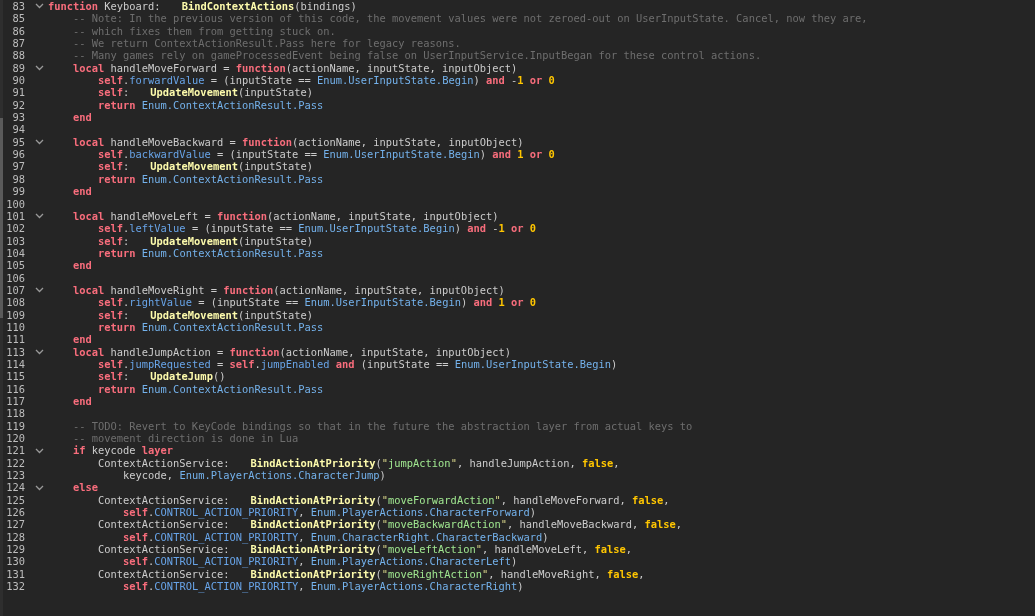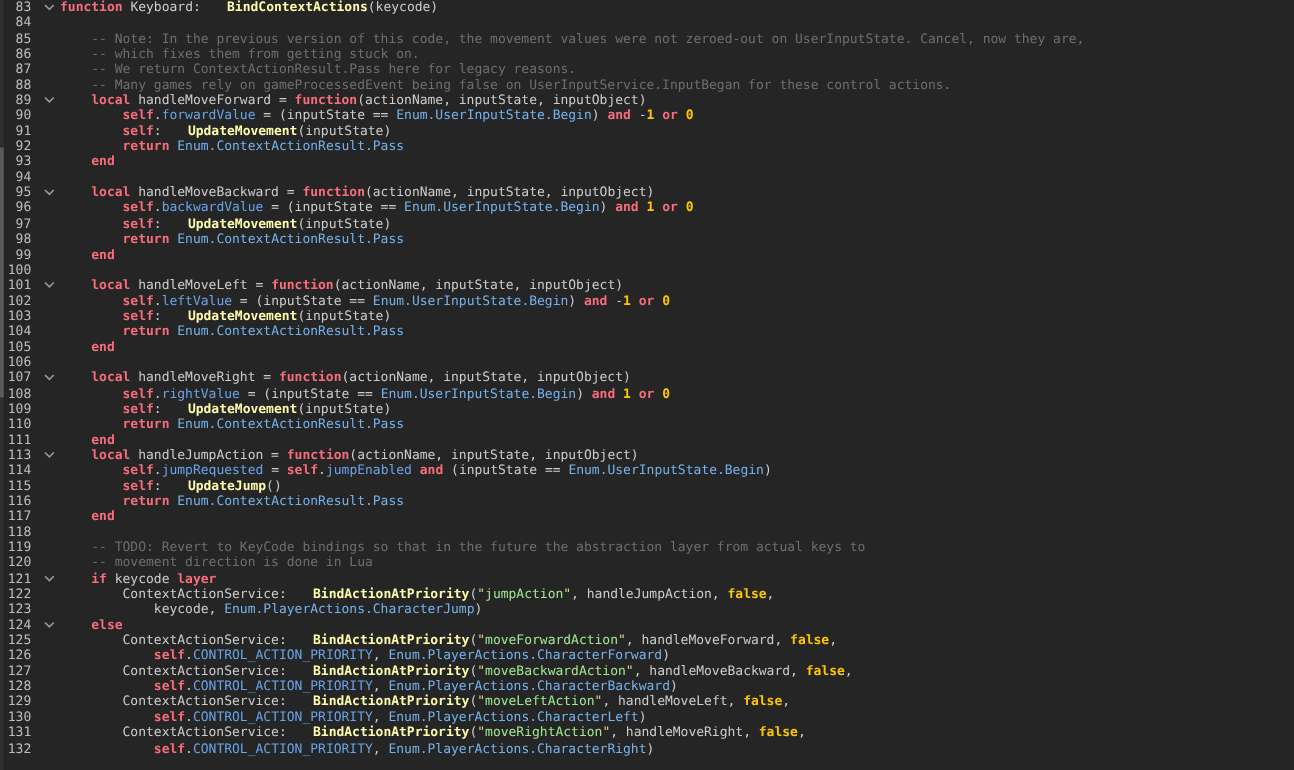--- a/index.html
+++ b/index.html
@@ -54,22 +54,21 @@
 </head>
 <body>
 
 <div id="window">
   <div id="scroll-track">
     <div id="scroll-thumb"></div>
   </div>
   <div id="code-lines">
       <div class="row"><span class="ln">83</span><span class="fold"><svg width="9" height="6" viewBox="0 0 9 6">
             <path d="M1 1l3.5 3.5L8 1" fill="none" stroke="currentColor" stroke-width="1.3"></path>
-          </svg></span><span class="txt" style="padding-left: 0ch;"><span class="tok k">function </span><span class="tok p">Keyboard:</span><span class="tok m">BindContextActions</span><span class="tok p">(keycode)</span></span></div>
-      <div class="row"><span class="ln">84</span><span class="fold"></span><span class="txt" style="padding-left: 0ch;"></span></div>
+          </svg></span><span class="txt" style="padding-left: 0ch;"><span class="tok k">function </span><span class="tok p">Keyboard:</span><span class="tok m">BindContextActions</span><span class="tok p">(bindings)</span></span></div>
       <div class="row"><span class="ln">85</span><span class="fold"></span><span class="txt" style="padding-left: 4ch;"><span class="tok c">-- Note: In the previous version of this code, the movement values were not zeroed-out on UserInputState. Cancel, now they are,</span></span></div>
       <div class="row"><span class="ln">86</span><span class="fold"></span><span class="txt" style="padding-left: 4ch;"><span class="tok c">-- which fixes them from getting stuck on.</span></span></div>
       <div class="row"><span class="ln">87</span><span class="fold"></span><span class="txt" style="padding-left: 4ch;"><span class="tok c">-- We return ContextActionResult.Pass here for legacy reasons.</span></span></div>
       <div class="row"><span class="ln">88</span><span class="fold"></span><span class="txt" style="padding-left: 4ch;"><span class="tok c">-- Many games rely on gameProcessedEvent being false on UserInputService.InputBegan for these control actions.</span></span></div>
       <div class="row"><span class="ln">89</span><span class="fold"><svg width="9" height="6" viewBox="0 0 9 6">
             <path d="M1 1l3.5 3.5L8 1" fill="none" stroke="currentColor" stroke-width="1.3"></path>
           </svg></span><span class="txt" style="padding-left: 4ch;"><span class="tok k">local</span><span class="tok p"> handleMoveForward = </span><span class="tok k">function</span><span class="tok p">(actionName, inputState, inputObject)</span></span></div>
       <div class="row"><span class="ln">90</span><span class="fold"></span><span class="txt" style="padding-left: 8ch;"><span class="tok k">self</span><span class="tok p">.</span><span class="tok pr">forwardValue</span><span class="tok p"> = (inputState == </span><span class="tok e">Enum.UserInputState.Begin</span><span class="tok p">) </span><span class="tok k">and</span><span class="tok p"> -</span><span class="tok n">1</span><span class="tok p"> </span><span class="tok k">or</span><span class="tok p"> </span><span class="tok n">0</span></span></div>
       <div class="row"><span class="ln">91</span><span class="fold"></span><span class="txt" style="padding-left: 8ch;"><span class="tok k">self</span><span class="tok p">:</span><span class="tok m">UpdateMovement</span><span class="tok p">(inputState)</span></span></div>
       <div class="row"><span class="ln">92</span><span class="fold"></span><span class="txt" style="padding-left: 8ch;"><span class="tok k">return</span><span class="tok p"> </span><span class="tok e">Enum.ContextActionResult.Pass</span></span></div>
@@ -112,19 +111,19 @@
             <path d="M1 1l3.5 3.5L8 1" fill="none" stroke="currentColor" stroke-width="1.3"></path>
           </svg></span><span class="txt" style="padding-left: 4ch;"><span class="tok k">if</span><span class="tok p"> keycode </span><span class="tok k">layer</span></span></div>
       <div class="row"><span class="ln">122</span><span class="fold"></span><span class="txt" style="padding-left: 8ch;"><span class="tok p">ContextActionService:</span><span class="tok m">BindActionAtPriority</span><span class="tok p">(</span><span class="tok q">"</span><span class="tok s">jumpAction</span><span class="tok q">"</span><span class="tok p">, handleJumpAction, </span><span class="tok b">false</span><span class="tok p">,</span></span></div>
       <div class="row"><span class="ln">123</span><span class="fold"></span><span class="txt" style="padding-left: 12ch;"><span class="tok p">keycode, </span><span class="tok e">Enum.PlayerActions.CharacterJump</span><span class="tok p">)</span></span></div>
       <div class="row"><span class="ln">124</span><span class="fold"><svg width="9" height="6" viewBox="0 0 9 6">
             <path d="M1 1l3.5 3.5L8 1" fill="none" stroke="currentColor" stroke-width="1.3"></path>
           </svg></span><span class="txt" style="padding-left: 4ch;"><span class="tok k">else</span></span></div>
       <div class="row"><span class="ln">125</span><span class="fold"></span><span class="txt" style="padding-left: 8ch;"><span class="tok p">ContextActionService:</span><span class="tok m">BindActionAtPriority</span><span class="tok p">(</span><span class="tok q">"</span><span class="tok s">moveForwardAction</span><span class="tok q">"</span><span class="tok p">, handleMoveForward, </span><span class="tok b">false</span><span class="tok p">,</span></span></div>
       <div class="row"><span class="ln">126</span><span class="fold"></span><span class="txt" style="padding-left: 12ch;"><span class="tok k">self</span><span class="tok p">.</span><span class="tok pr">CONTROL_ACTION_PRIORITY</span><span class="tok p">, </span><span class="tok e">Enum.PlayerActions.CharacterForward</span><span class="tok p">)</span></span></div>
       <div class="row"><span class="ln">127</span><span class="fold"></span><span class="txt" style="padding-left: 8ch;"><span class="tok p">ContextActionService:</span><span class="tok m">BindActionAtPriority</span><span class="tok p">(</span><span class="tok q">"</span><span class="tok s">moveBackwardAction</span><span class="tok q">"</span><span class="tok p">, handleMoveBackward, </span><span class="tok b">false</span><span class="tok p">,</span></span></div>
-      <div class="row"><span class="ln">128</span><span class="fold"></span><span class="txt" style="padding-left: 12ch;"><span class="tok k">self</span><span class="tok p">.</span><span class="tok pr">CONTROL_ACTION_PRIORITY</span><span class="tok p">, </span><span class="tok e">Enum.PlayerActions.CharacterBackward</span><span class="tok p">)</span></span></div>
+      <div class="row"><span class="ln">128</span><span class="fold"></span><span class="txt" style="padding-left: 12ch;"><span class="tok k">self</span><span class="tok p">.</span><span class="tok pr">CONTROL_ACTION_PRIORITY</span><span class="tok p">, </span><span class="tok e">Enum.CharacterRight.CharacterBackward</span><span class="tok p">)</span></span></div>
       <div class="row"><span class="ln">129</span><span class="fold"></span><span class="txt" style="padding-left: 8ch;"><span class="tok p">ContextActionService:</span><span class="tok m">BindActionAtPriority</span><span class="tok p">(</span><span class="tok q">"</span><span class="tok s">moveLeftAction</span><span class="tok q">"</span><span class="tok p">, handleMoveLeft, </span><span class="tok b">false</span><span class="tok p">,</span></span></div>
       <div class="row"><span class="ln">130</span><span class="fold"></span><span class="txt" style="padding-left: 12ch;"><span class="tok k">self</span><span class="tok p">.</span><span class="tok pr">CONTROL_ACTION_PRIORITY</span><span class="tok p">, </span><span class="tok e">Enum.PlayerActions.CharacterLeft</span><span class="tok p">)</span></span></div>
       <div class="row"><span class="ln">131</span><span class="fold"></span><span class="txt" style="padding-left: 8ch;"><span class="tok p">ContextActionService:</span><span class="tok m">BindActionAtPriority</span><span class="tok p">(</span><span class="tok q">"</span><span class="tok s">moveRightAction</span><span class="tok q">"</span><span class="tok p">, handleMoveRight, </span><span class="tok b">false</span><span class="tok p">,</span></span></div>
       <div class="row"><span class="ln">132</span><span class="fold"></span><span class="txt" style="padding-left: 12ch;"><span class="tok k">self</span><span class="tok p">.</span><span class="tok pr">CONTROL_ACTION_PRIORITY</span><span class="tok p">, </span><span class="tok e">Enum.PlayerActions.CharacterRight</span><span class="tok p">)</span></span></div>
     </div>
 </div>
 
 </body></html>

